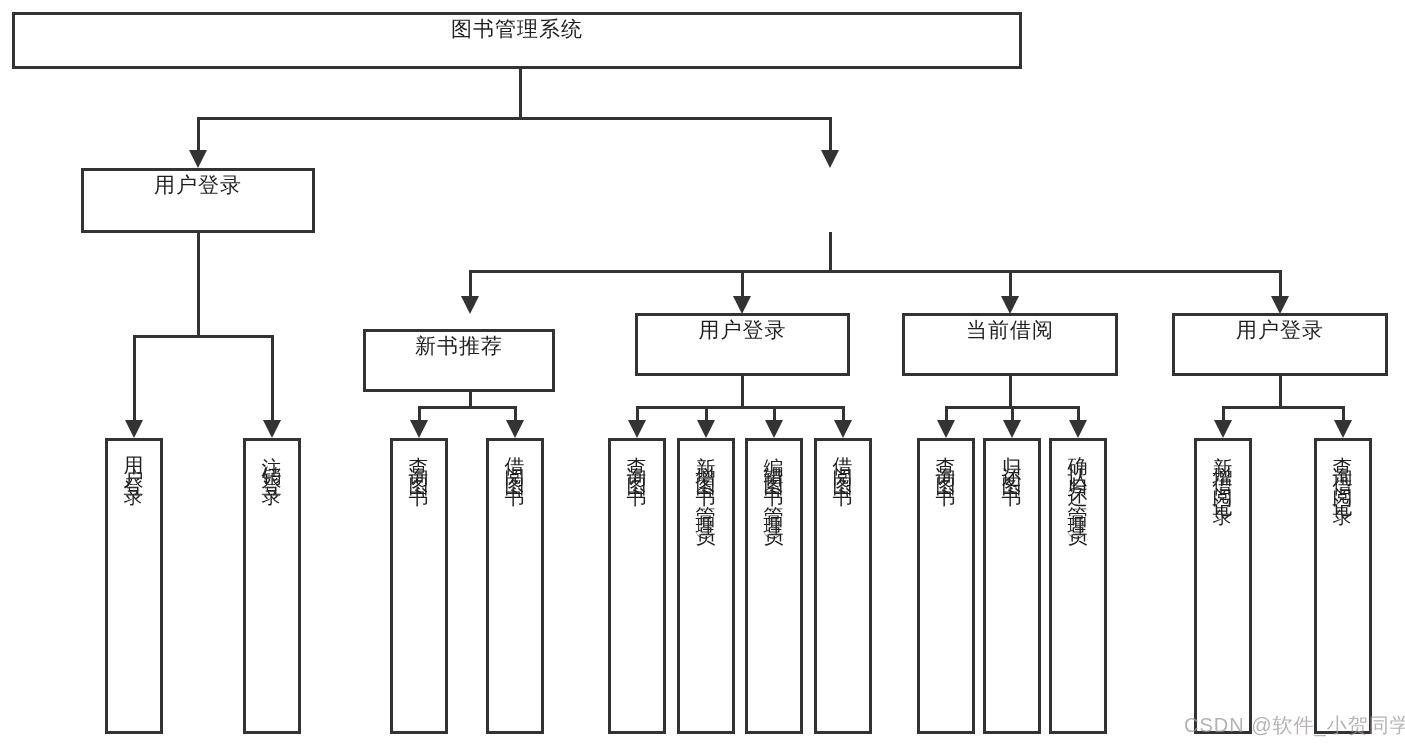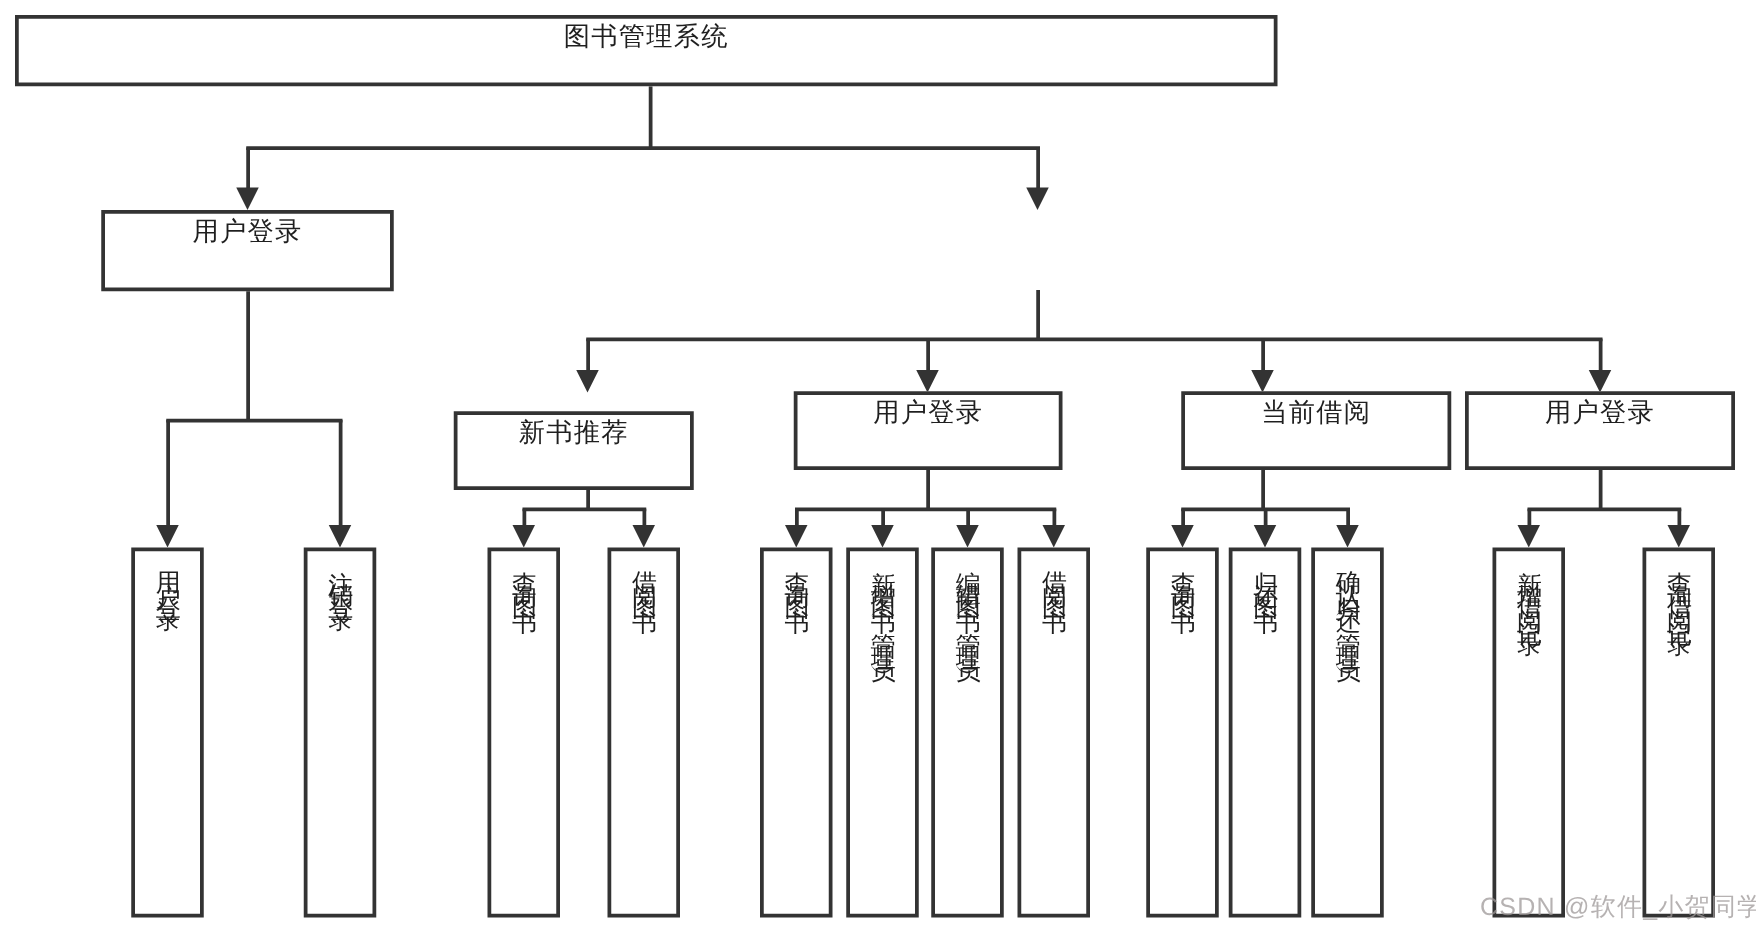--- a/index.html
+++ b/index.html
@@ -121,21 +121,21 @@
   <div class="box node" style="left:81px;top:168px;width:234px;height:65px">
     <span>用户登录</span>
   </div>
 
   <div class="box node" style="left:363px;top:329px;width:192px;height:63px">
     <span>新书推荐</span>
   </div>
   <div class="box node" style="left:635px;top:313px;width:215px;height:63px">
     <span>用户登录</span>
   </div>
-  <div class="box node" style="left:945px;top:313px;width:216px;height:63px">
+  <div class="box node" style="left:902px;top:313px;width:216px;height:63px">
     <span>当前借阅</span>
   </div>
   <div class="box node" style="left:1172px;top:313px;width:216px;height:63px">
     <span>用户登录</span>
   </div>
 
   <div class="box leaf" style="left:105px;top:438px;width:58px;height:296px">
     <span class="vtext">用户登录</span>
   </div>
   <div class="box leaf" style="left:243px;top:438px;width:58px;height:296px">

